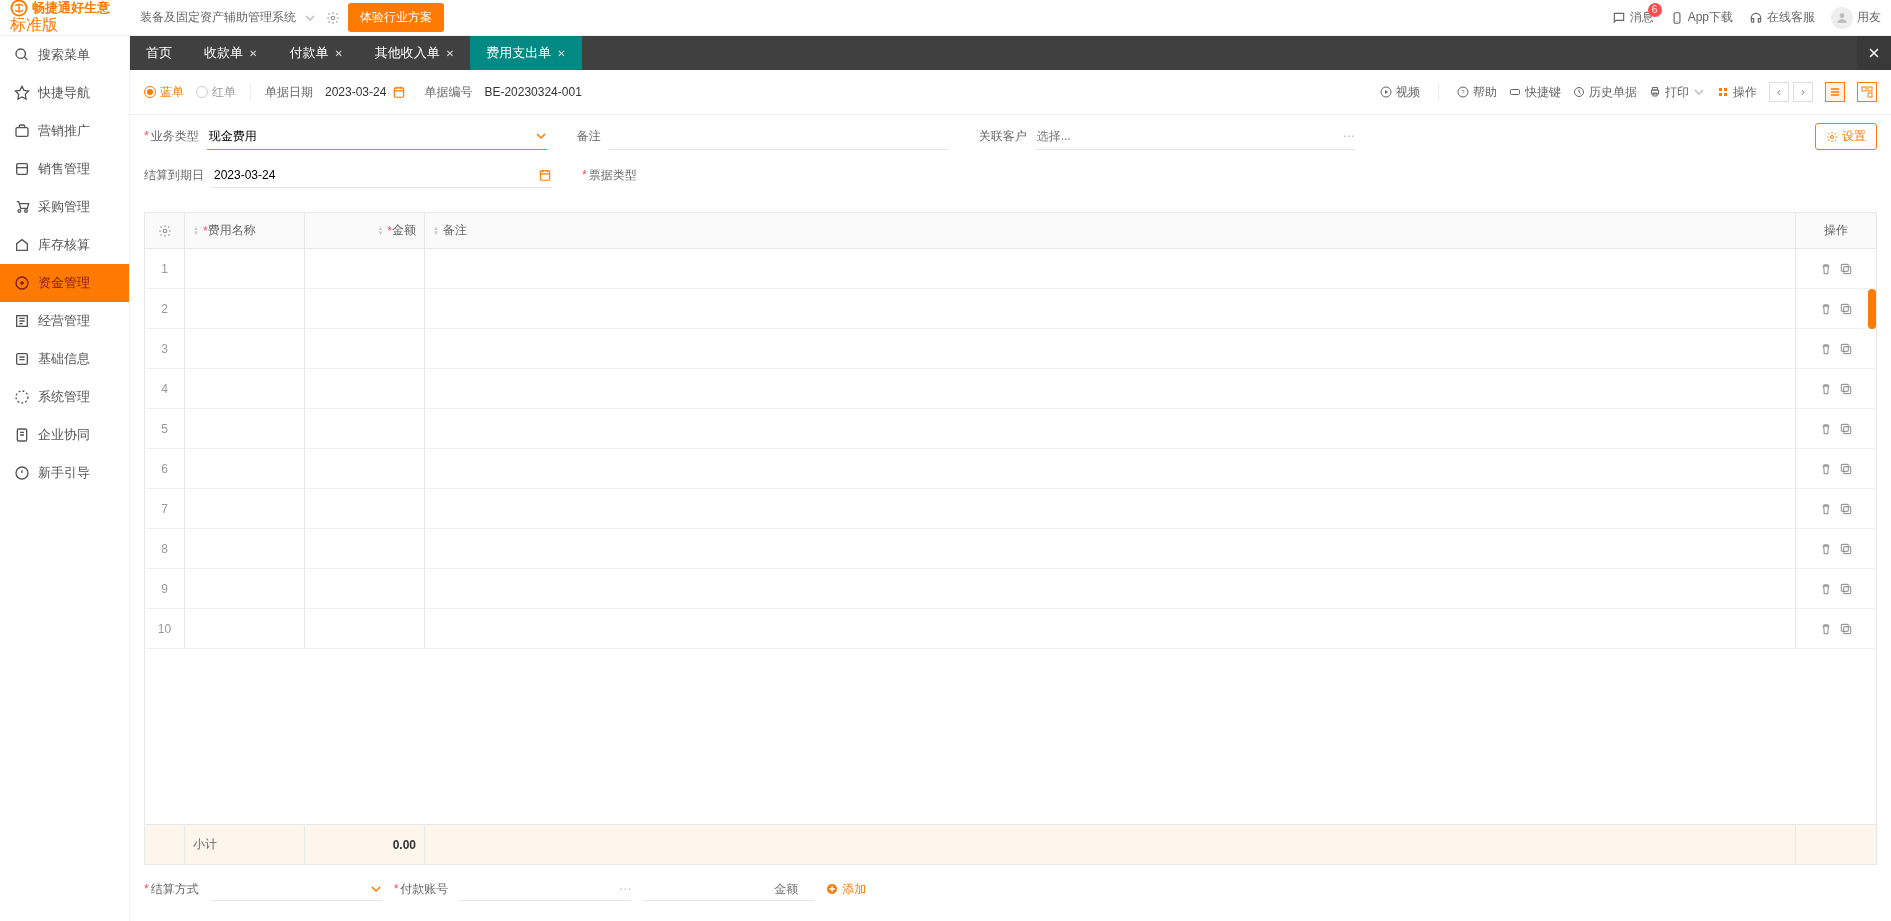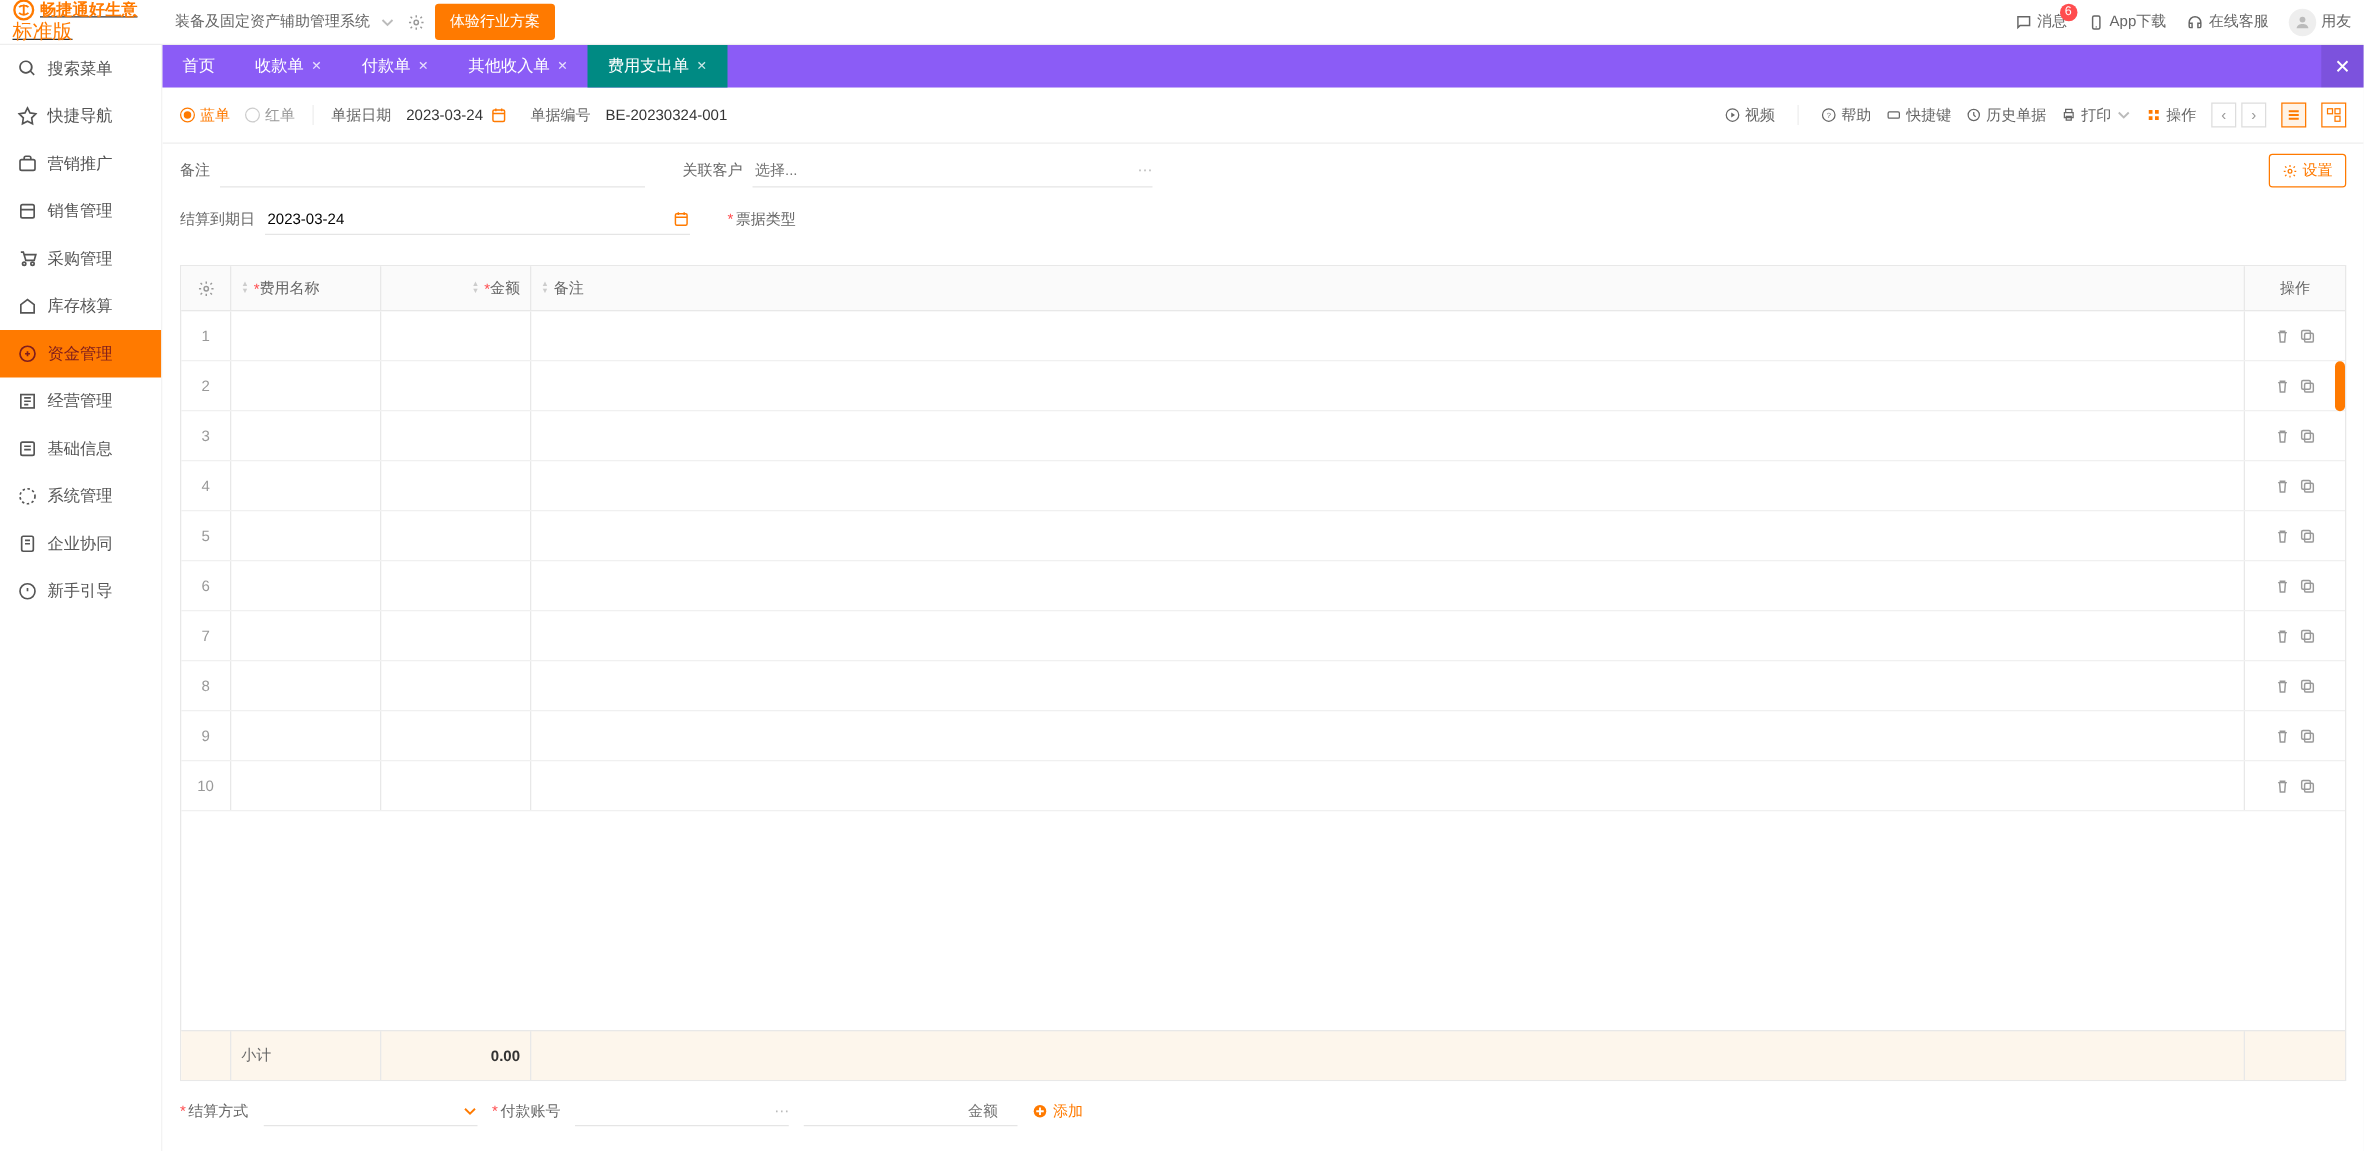--- a/index.html
+++ b/index.html
@@ -1,21 +1,21 @@
 <!DOCTYPE html>
 <html><head>
 <meta charset="utf-8">
 <style>
 * { margin: 0; padding: 0; box-sizing: border-box; }
 body { font-family: "Microsoft YaHei", Arial, sans-serif; font-size: 12px; color: #333; background: #fff; overflow: hidden; }
 .app { display: flex; flex-direction: column; height: 100vh; }
 
 
 .header { display: flex; align-items: center; height: 36px; padding: 0 10px; border-bottom: 1px solid #eee; }
-.logo-box { display: flex; flex-direction: column; width: 120px; text-decoration: underline; }
+.logo-box { display: flex; flex-direction: column; width: 120px; }
 .logo-row { display: flex; align-items: center; gap: 4px; }
 .logo-icon { width: 18px; height: 18px; color: #ff7a00; }
 .logo-text { color: #ff7a00; font-weight: 600; font-size: 13px; }
 .logo-sub { color: #ff7a00; font-size: 16px; margin-top: -2px; }
 .header-system { display: flex; align-items: center; gap: 8px; margin-left: 10px; color: #666; }
 .chev-down { color: #bbb; }
 .gear-icon { color: #999; cursor: pointer; }
 .orange-btn { background: #ff7a00; color: #fff; border: none; padding: 6px 12px; border-radius: 3px; cursor: pointer; margin-left: 8px; font-size: 12px; }
 .header-right { margin-left: auto; display: flex; align-items: center; gap: 16px; color: #666; }
 .hr-item { display: flex; align-items: center; gap: 4px; cursor: pointer; position: relative; }
@@ -27,21 +27,21 @@
 
 
 .sidebar { width: 130px; background: #fff; border-right: 1px solid #f0f0f0; overflow-y: auto; }
 .side-item { display: flex; align-items: center; gap: 8px; padding: 10px 14px; color: #555; cursor: pointer; font-size: 13px; }
 .side-item.active { background: #ff7a00; color: #7f1d1d; }
 .side-icon { width: 16px; height: 16px; flex-shrink: 0; }
 
 
 .main { flex: 1; display: flex; flex-direction: column; min-width: 0; background: #f5f5f5; }
 
-.tabs-bar { display: flex; align-items: center; background: #8b5cf6; height: 34px; color: #fff; position: relative; }
+.tabs-bar { display: flex; align-items: center; background: #404040; height: 34px; color: #fff; position: relative; }
 .tab { display: flex; align-items: center; gap: 6px; padding: 0 16px; height: 100%; cursor: pointer; font-size: 13px; }
 .tab.active { background: #008a83; }
 .tab-close { font-size: 10px; opacity: .8; cursor: pointer; }
 .tabs-close-all { margin-left: auto; width: 34px; height: 34px; display: flex; align-items: center; justify-content: center; cursor: pointer; background: rgba(0,0,0,.1); }
 
 .content { flex: 1; background: #fff; overflow: hidden; display: flex; flex-direction: column; }
 
 
 .toolbar { display: flex; align-items: center; padding: 12px 14px; border-bottom: 1px solid #eee; gap: 8px; }
 .radio-row { display: flex; align-items: center; gap: 12px; }
@@ -372,20 +372,31 @@
                   <rect x="7" y="1" width="4" height="4" fill="none" stroke="currentColor"></rect>
                   <rect x="7" y="7" width="4" height="4" fill="none" stroke="currentColor"></rect>
                 </svg>
             </span>
           </div>
         </div>
 
         <div class="form-area">
           <div class="form-row">
             <div class="field">
+              <span class="field-label req">业务类型</span>
+              <div class="input-box focused" style="min-width:340px">
+                <input value="现金费用" style="">
+                <span class="input-suffix">
+                  <svg class="ic12" viewBox="0 0 12 12">
+                      <path d="M2 4l4 4 4-4" stroke="currentColor" fill="none" stroke-width="1.5"></path>
+                    </svg>
+                </span>
+              </div>
+            </div>
+            <div class="field">
               <span class="field-label">备注</span>
               <div class="input-box" style="min-width:340px">
                 <input style="">
               </div>
             </div>
             <div class="field">
               <span class="field-label">关联客户</span>
               <div class="input-box" style="min-width:320px">
                 <input placeholder="选择..." style="">
                 <span class="input-suffix gray">⋯</span>

